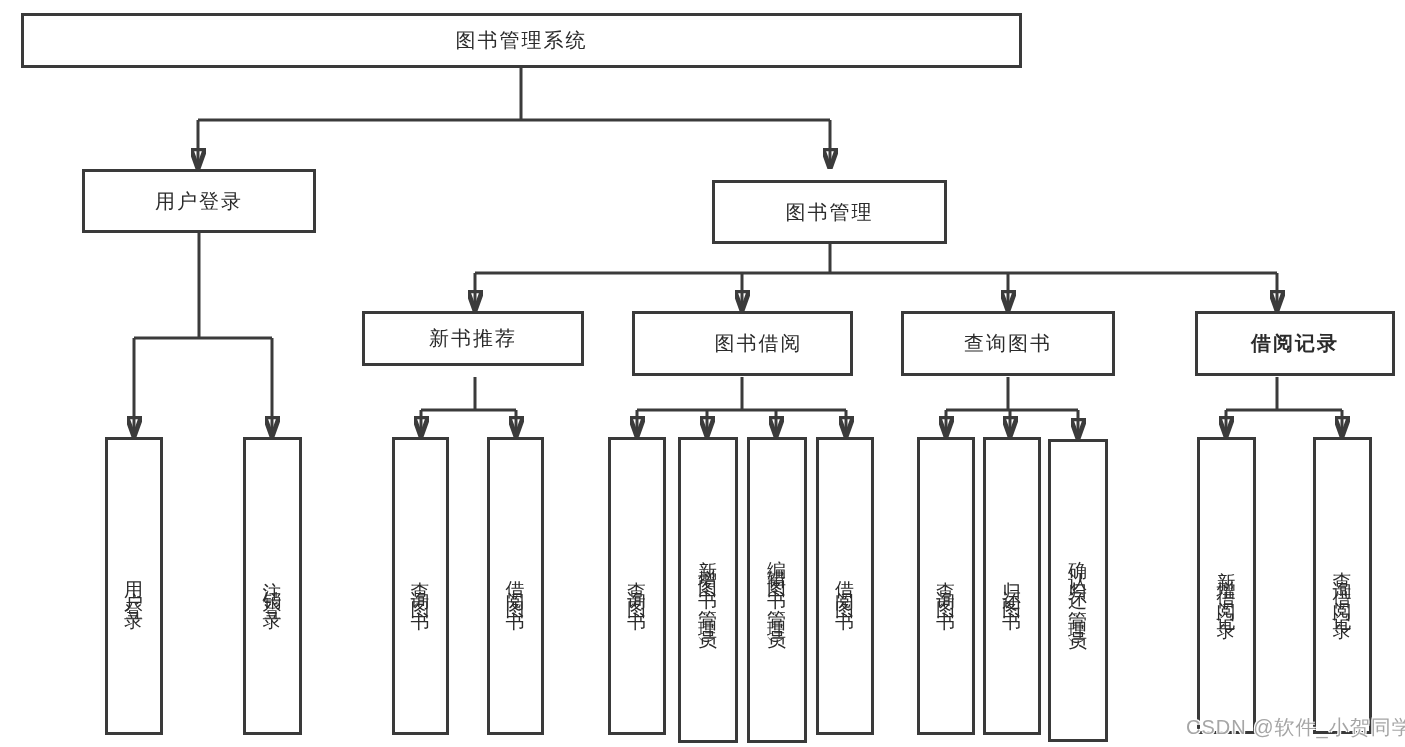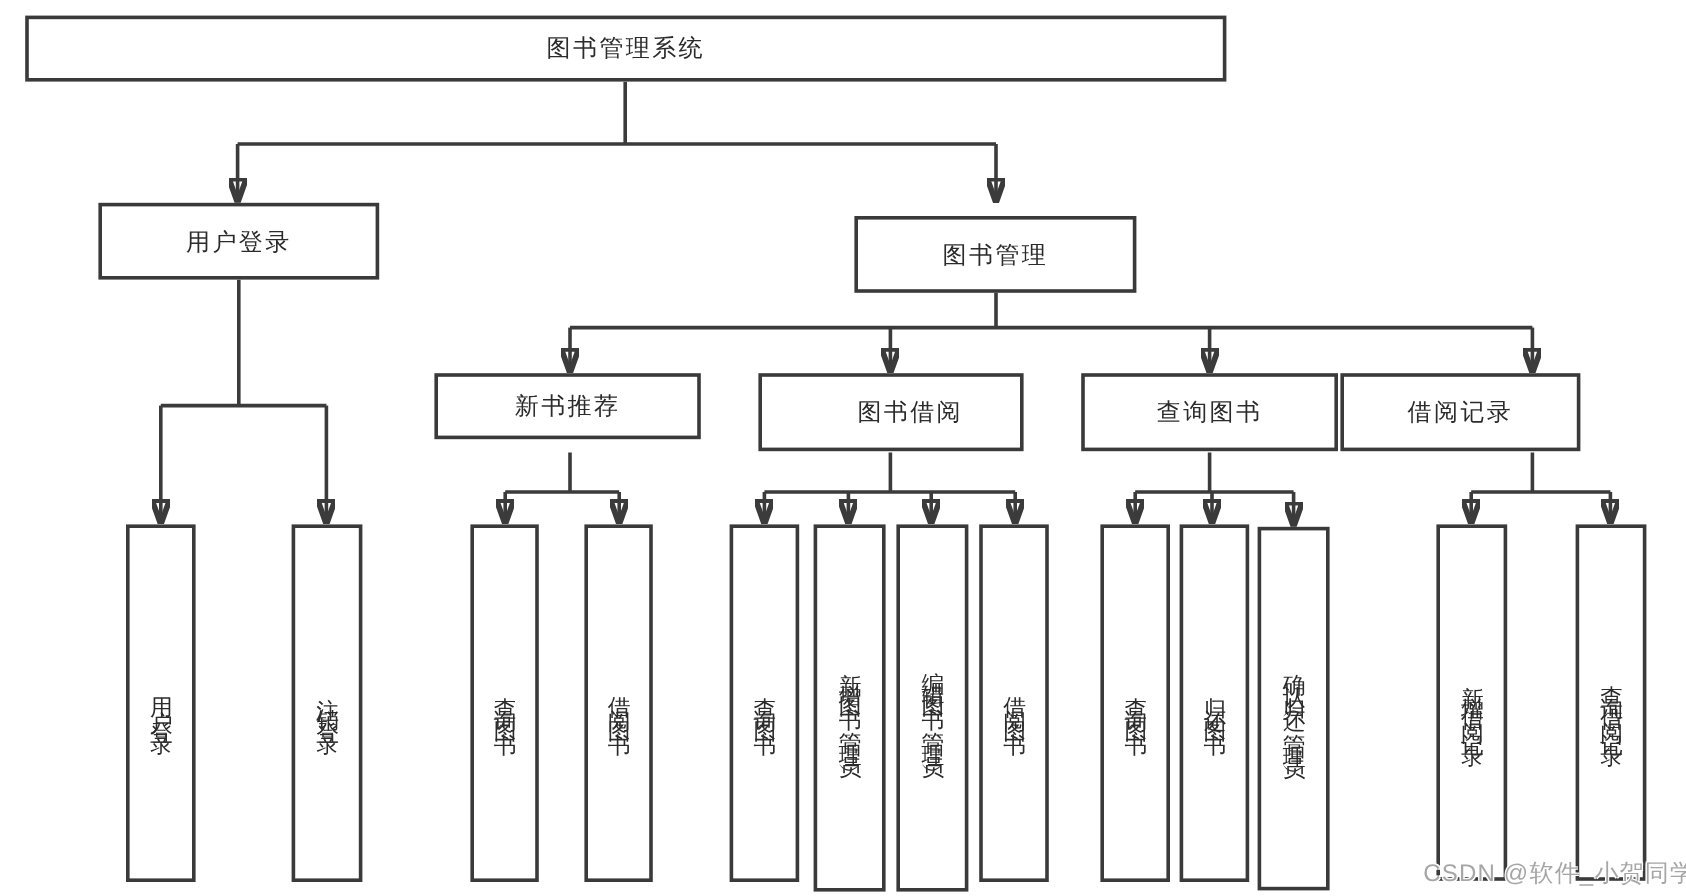--- a/index.html
+++ b/index.html
@@ -100,21 +100,21 @@
   </svg>
 
   <div class="node node-h" style="left:21px; top:13px; width:1001px; height:55px;">图书管理系统</div>
 
   <div class="node node-h" style="left:82px; top:169px; width:234px; height:64px;">用户登录</div>
   <div class="node node-h" style="left:712px; top:180px; width:235px; height:64px;">图书管理</div>
 
   <div class="node node-h" style="left:362px; top:311px; width:222px; height:55px;">新书推荐</div>
   <div class="node node-h" style="left:632px; top:311px; width:221px; height:65px;padding-left:32px;">图书借阅</div>
   <div class="node node-h" style="left:901px; top:311px; width:214px; height:65px;">查询图书</div>
-  <div class="node node-h" style="left:1117px; top:311px; width:200px; height:65px;">借阅记录</div>
+  <div class="node node-h" style="left:1195px; top:311px; width:200px; height:65px;font-weight:bold;">借阅记录</div>
 
   <div class="node node-v" style="left:105px; top:437px; width:58px; height:298px;">
     <span class="vtext">用户登录</span>
   </div>
   <div class="node node-v" style="left:243px; top:437px; width:59px; height:298px;">
     <span class="vtext">注销登录</span>
   </div>
 
   <div class="node node-v" style="left:392px; top:437px; width:57px; height:298px;">
     <span class="vtext">查询图书</span>

